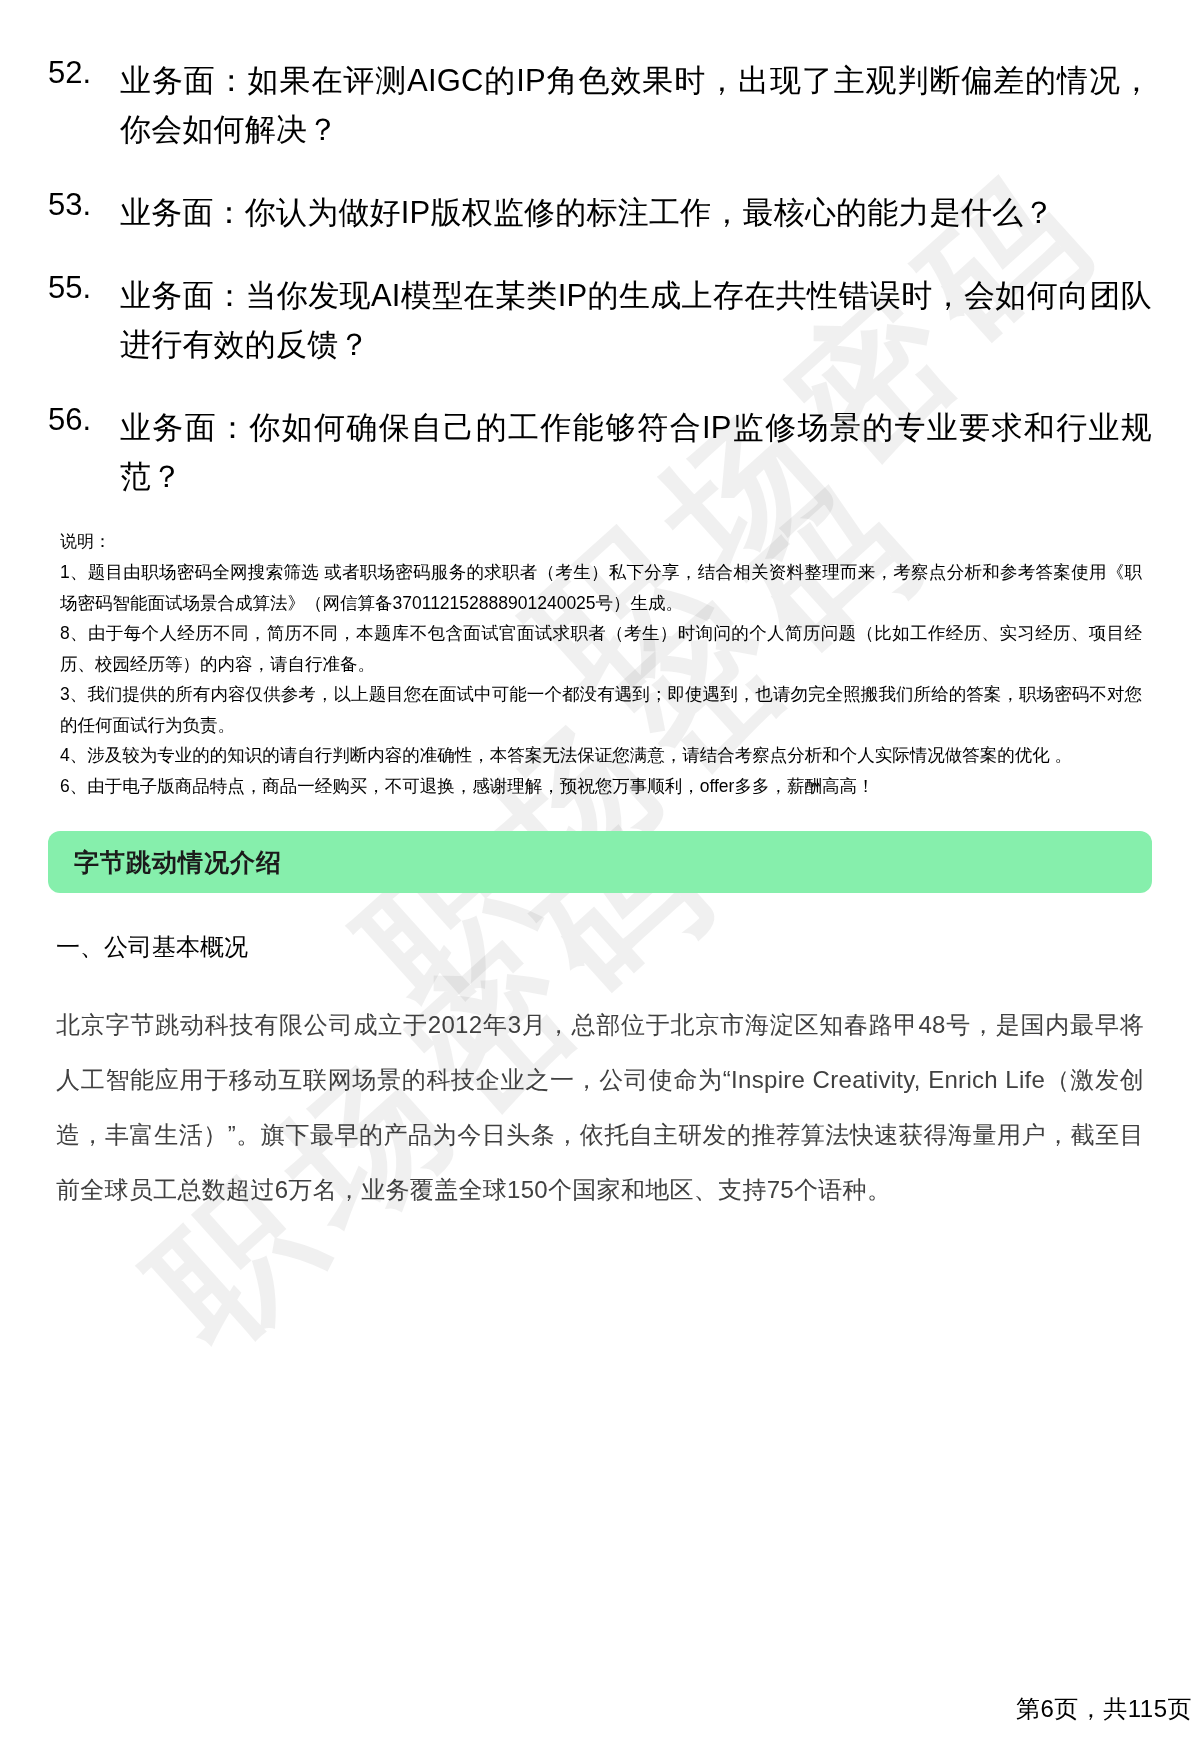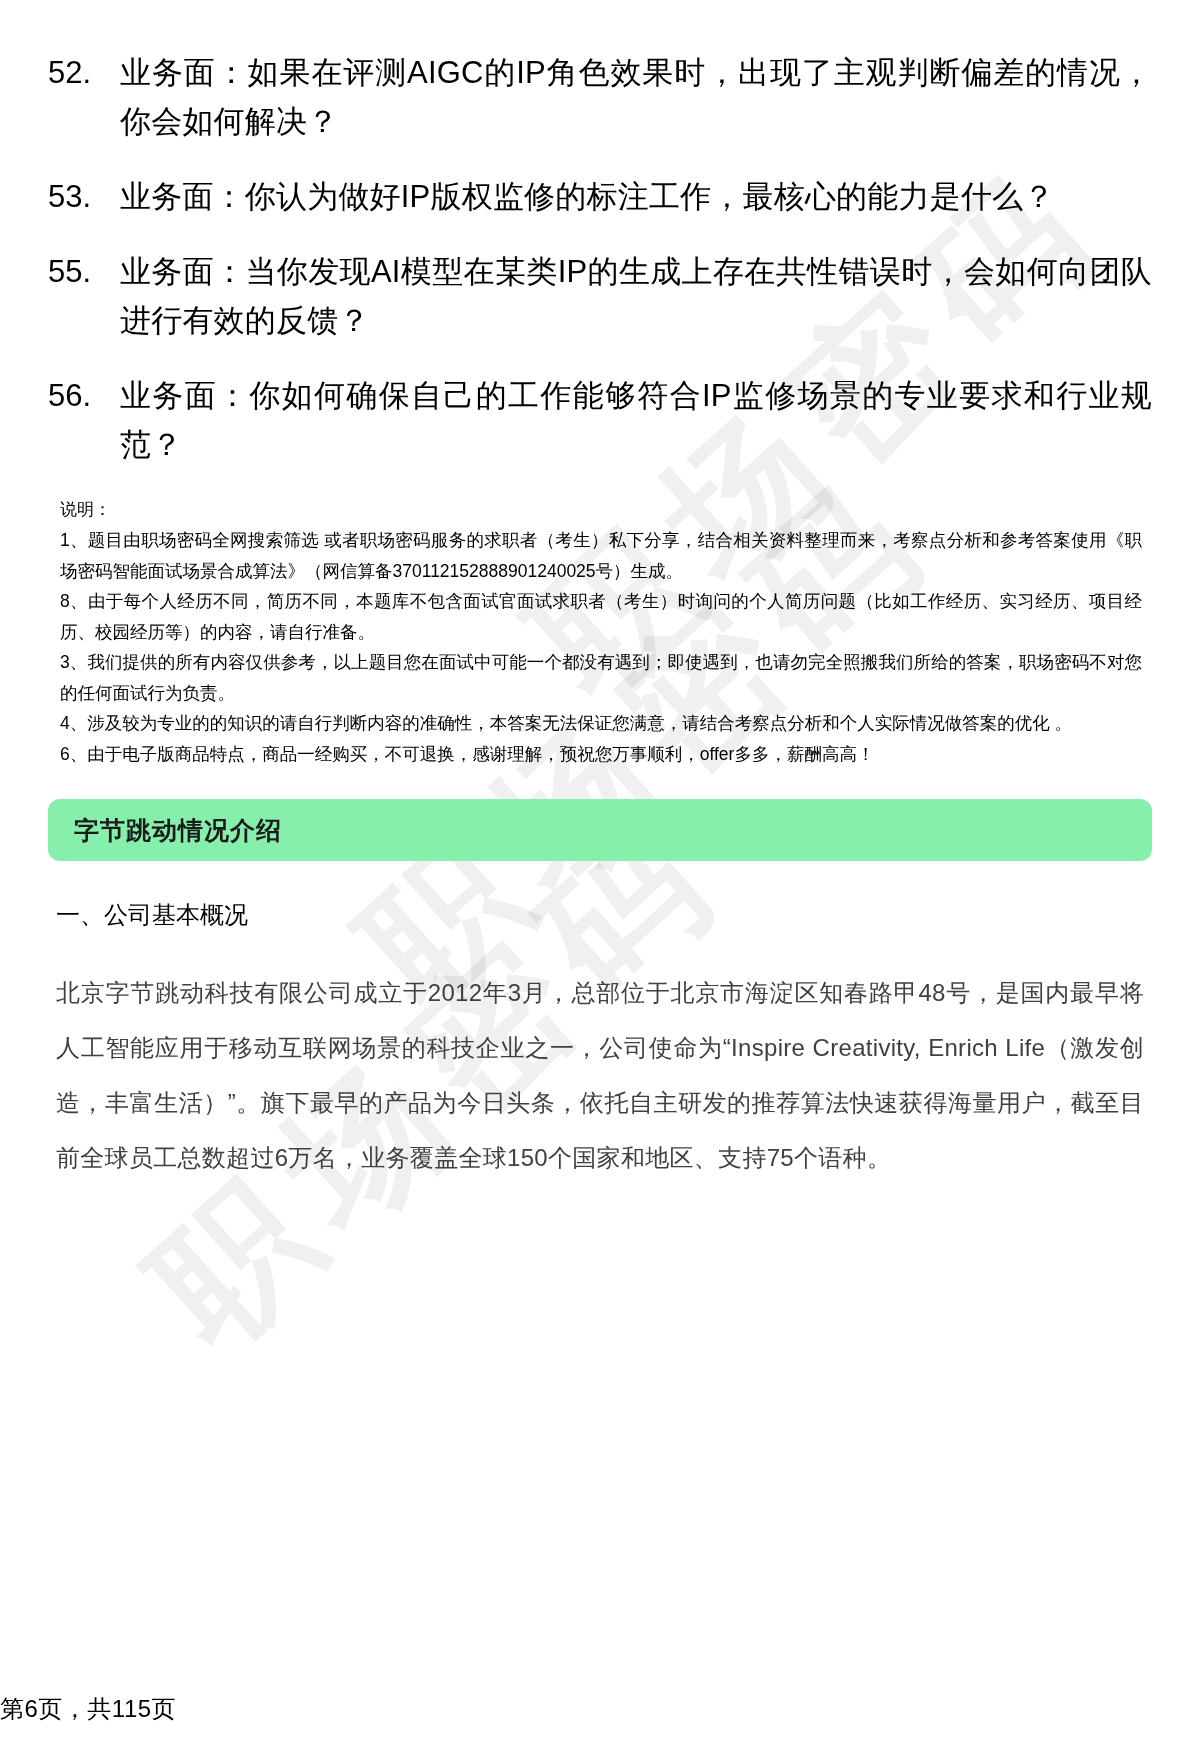--- a/index.html
+++ b/index.html
@@ -77,20 +77,21 @@
     font-family: "Liberation Sans", sans-serif;
   }
   .q-text {
     flex: 1 1 auto;
     font-size: 31px;
     line-height: 49px;
     color: #000;
     text-align: justify;
     text-justify: inter-ideograph;
     letter-spacing: 0.2px;
+    margin-top: 8px;
   }
 
   
   #notes-block {
     margin-top: 7px;
     padding-left: 12px;
     padding-right: 10px;
   }
   .notes-title {
     font-size: 17px;
@@ -143,21 +144,21 @@
     text-justify: inter-ideograph;
     letter-spacing: 0.3px;
   }
 
   
   #page-footer {
     position: absolute;
     left: 0;
     right: 8px;
     bottom: 30px;
-    text-align: left;
+    text-align: right;
     z-index: 1;
   }
   .footer-text {
     font-size: 24px;
     color: #000;
     letter-spacing: 0.5px;
   }
 </style>
 </head>
 <body>

